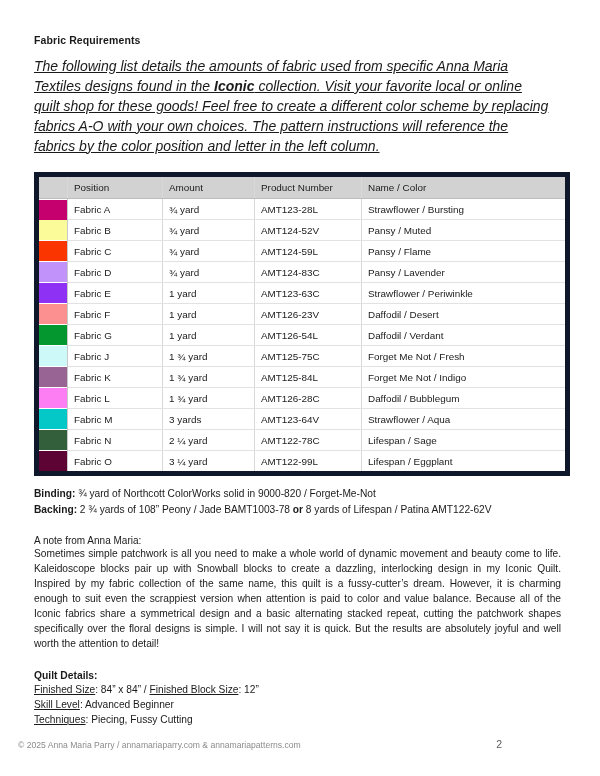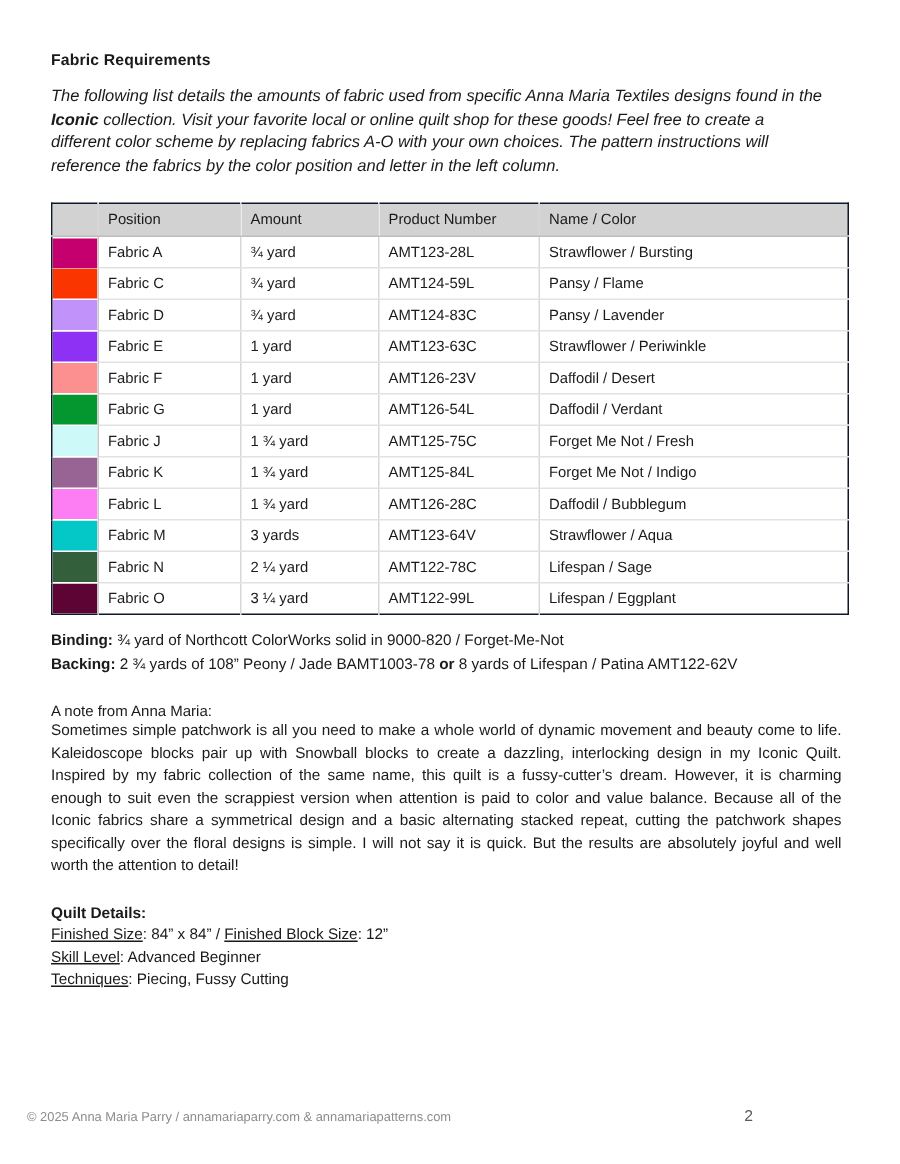--- a/index.html
+++ b/index.html
@@ -23,35 +23,36 @@
   }
 
   
   .section-title {
     font-size: 10.5px;
     font-weight: bold;
     letter-spacing: 0.01em;
     margin: 0 0 11px 0;
   }
   .intro {
-    font-size: 11px;
+    font-size: 14px;
     font-style: italic;
     line-height: 1.42;
     margin: 0;
     width: 516px;
+    text-decoration: underline;
   }
   .intro b { font-weight: bold; font-style: italic; }
 
   
   .fabric-table {
     margin-top: 16px;
     border-collapse: collapse;
     width: 531px;
     table-layout: fixed;
-    border: 1px solid #0f172a;
+    border: 5px solid #0f172a;
   }
   .fabric-table th,
   .fabric-table td {
     border-right: 1px solid #d8d8d8;
     border-bottom: 1px solid #e2e2e2;
     font-size: 9.9px;
     font-weight: normal;
     text-align: left;
     padding: 3px 0 3px 6px;
     height: 14px;
@@ -173,20 +174,29 @@
           <td class="swatch-cell">
             <span class="swatch" style="background: rgb(197, 0, 110);"></span>
           </td>
           <td>Fabric A</td>
           <td>¾ yard</td>
           <td>AMT123-28L</td>
           <td>Strawflower / Bursting</td>
         </tr>
         <tr>
           <td class="swatch-cell">
+            <span class="swatch" style="background: rgb(251, 251, 153);"></span>
+          </td>
+          <td>Fabric B</td>
+          <td>¾ yard</td>
+          <td>AMT124-52V</td>
+          <td>Pansy / Muted</td>
+        </tr>
+        <tr>
+          <td class="swatch-cell">
             <span class="swatch" style="background: rgb(251, 53, 0);"></span>
           </td>
           <td>Fabric C</td>
           <td>¾ yard</td>
           <td>AMT124-59L</td>
           <td>Pansy / Flame</td>
         </tr>
         <tr>
           <td class="swatch-cell">
             <span class="swatch" style="background: rgb(194, 146, 251);"></span>

